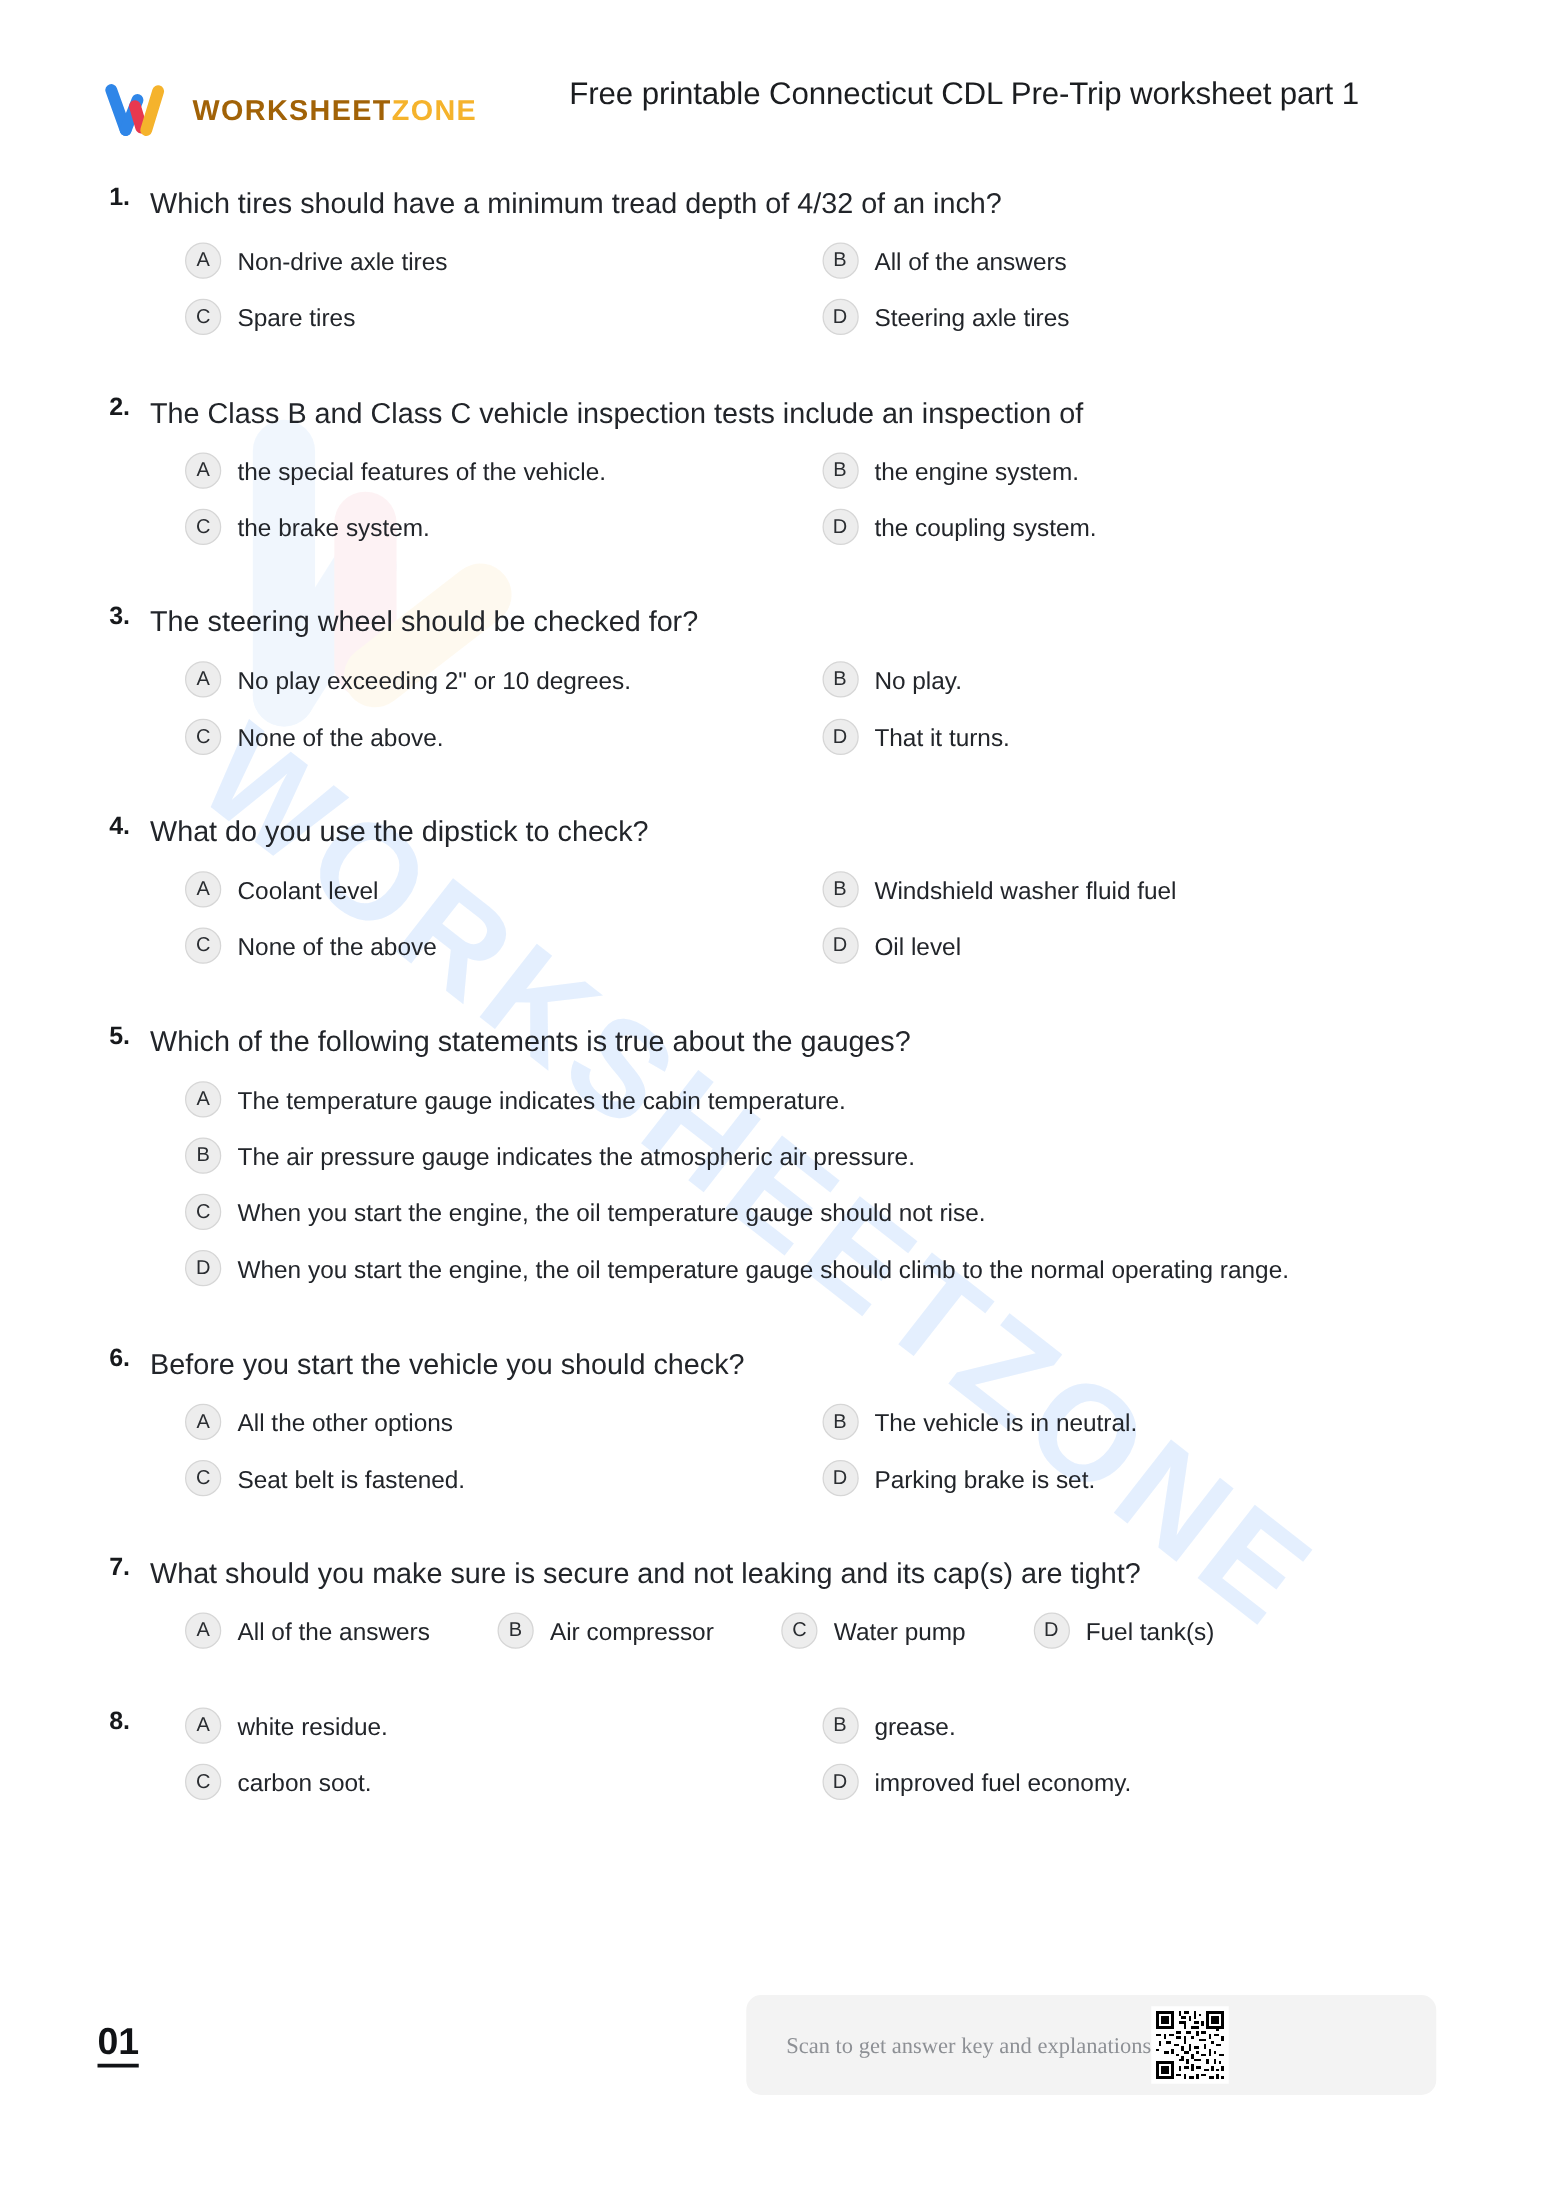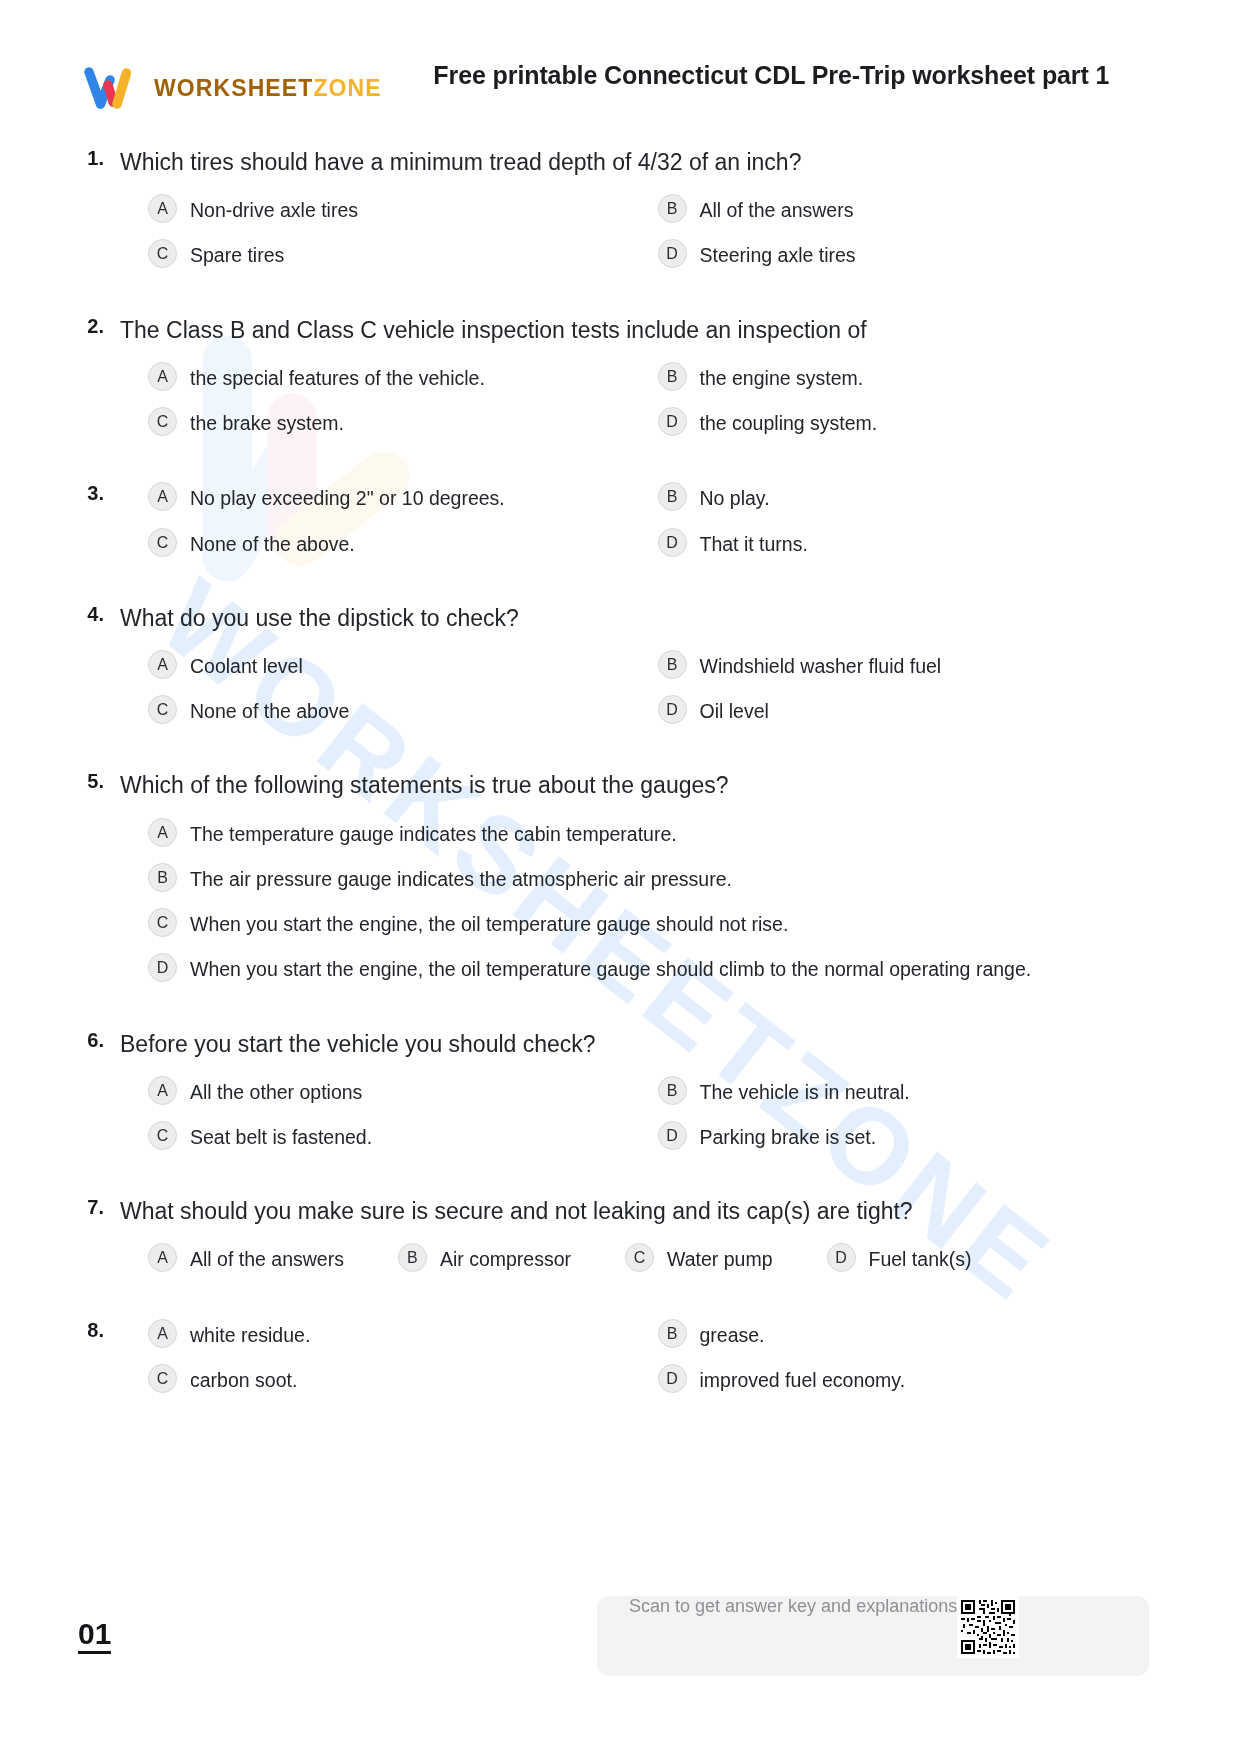--- a/index.html
+++ b/index.html
@@ -75,21 +75,21 @@
     font-weight: 700;
     letter-spacing: 1.1px;
   }
   .brand-name .ws { color: #a16207; }
   .brand-name .zn { color: #f5b32c; }
 
   .doc-title {
     flex: 1;
     text-align: center;
     font-size: 25px;
-    font-weight: 700;
+    font-weight: 400;
     line-height: 1.42;
     color: #1b1d20;
     padding: 0 20px 0 14px;
     letter-spacing: -0.1px;
   }
 
   
   .sheet {
     position: relative;
     z-index: 2;
@@ -179,23 +179,24 @@
     padding-bottom: 2px;
     line-height: 1;
   }
 
   .scan-box {
     margin-left: auto;
     background: #f3f3f3;
     border-radius: 12px;
     height: 80px;
     display: flex;
-    align-items: flex-start;
+    align-items: center;
     padding: 0 14px 0 32px;
     min-width: 552px;
+    font-family: Liberation Serif, serif;
   }
 
   .scan-label {
     font-size: 18px;
     color: #8d9095;
     white-space: nowrap;
   }
 
   .qr {
     flex: 0 0 auto;
@@ -287,20 +288,21 @@
             <div class="opt">
               <span class="bubble">D</span>
               <span class="opt-text">the coupling system.</span>
             </div>
           </div>
         </div>
       </div>
       <div class="q">
         <div class="q-num">3.</div>
         <div class="q-body">
+          <div class="q-text">The steering wheel should be checked for?</div>
           <div class="opts cols2">
             <div class="opt">
               <span class="bubble">A</span>
               <span class="opt-text">No play exceeding 2" or 10 degrees.</span>
             </div>
             <div class="opt">
               <span class="bubble">B</span>
               <span class="opt-text">No play.</span>
             </div>
             <div class="opt">

